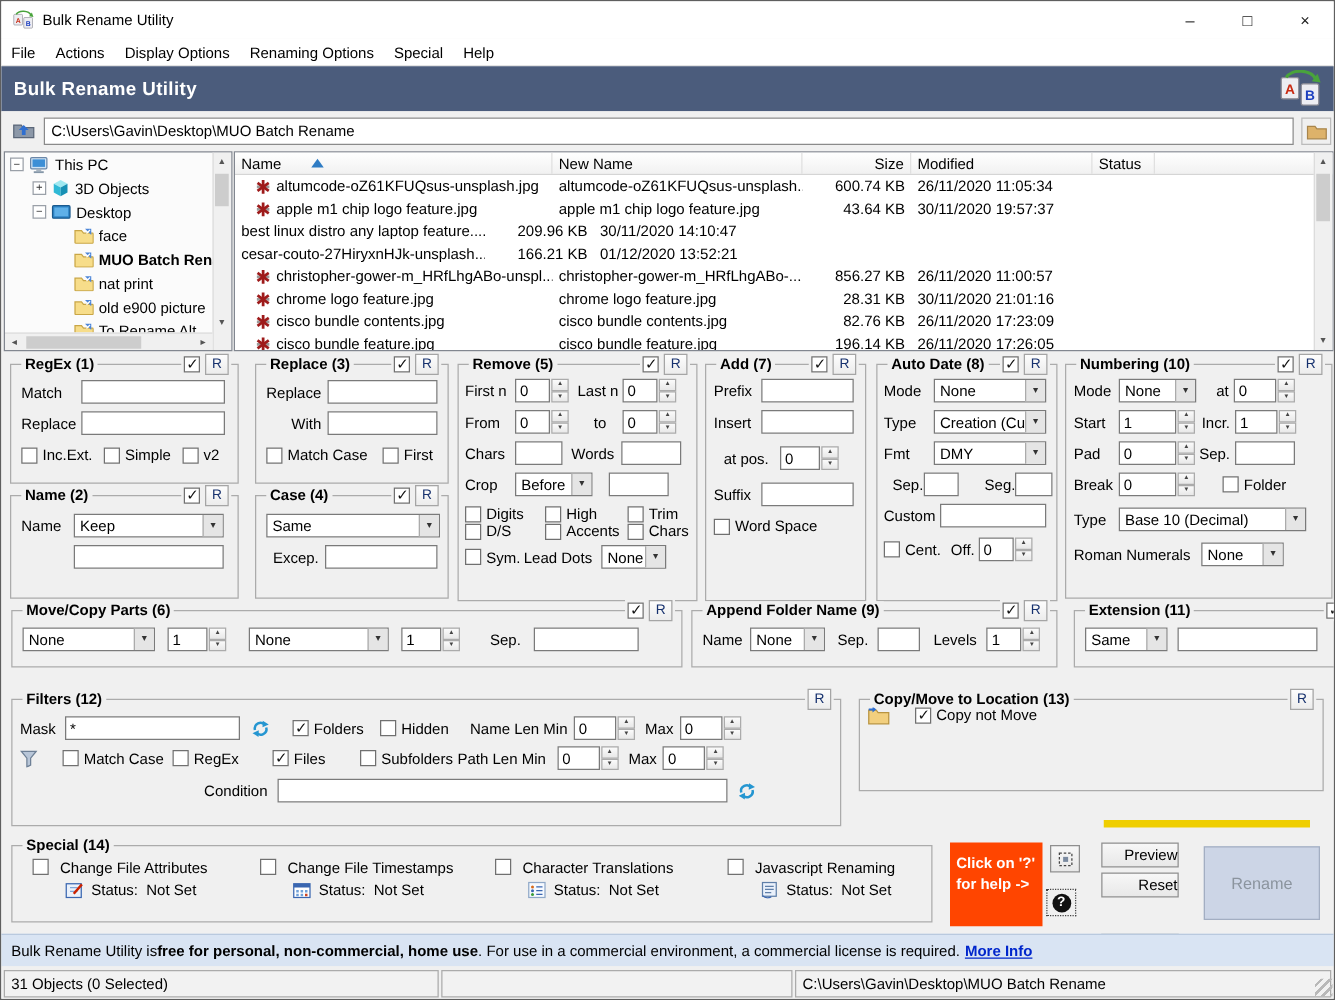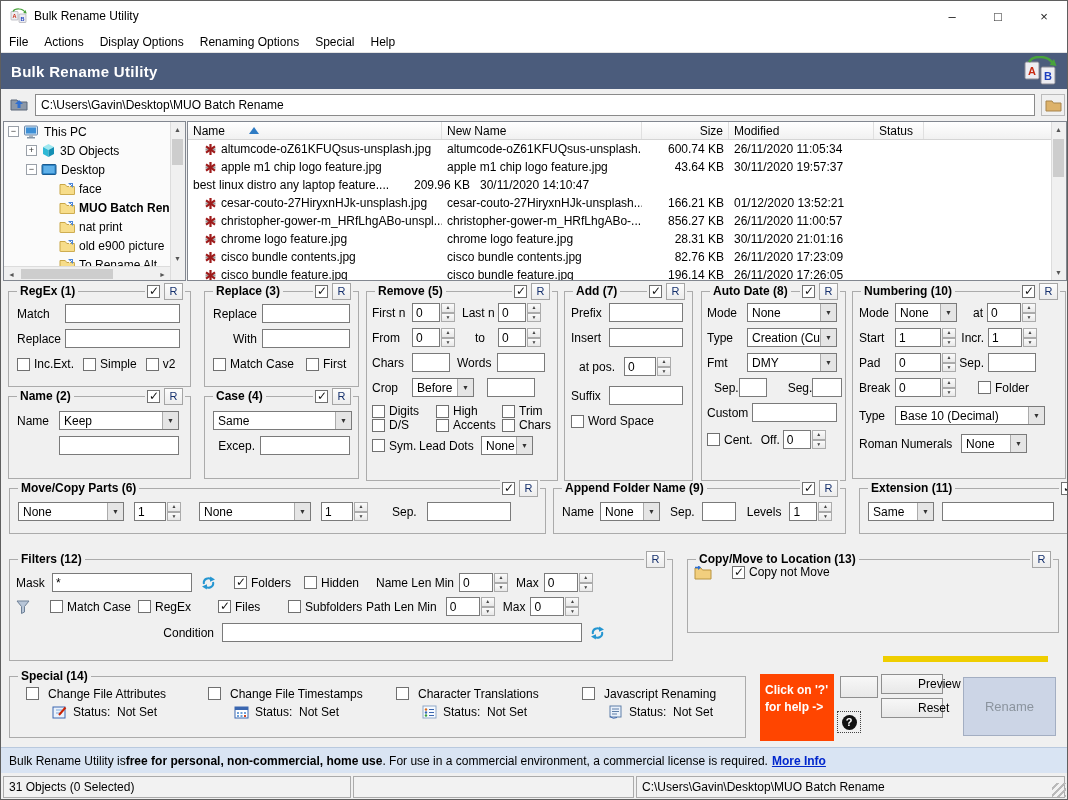--- a/index.html
+++ b/index.html
@@ -66,21 +66,21 @@
   .combo .cv { padding:0 4px; flex:1; font-size:12px; white-space:nowrap; overflow:hidden; }
   .combo .ca { width:16px; align-self:stretch; background:#E5E5E5; border-left:1px solid #ABABAB; display:flex; align-items:center; justify-content:center; font-size:7px; color:#333; flex:none; }
   .spin { width:14px; height:19px; display:inline-flex; flex-direction:column; margin-left:1px; flex:none; }
   .spin i { flex:1; background:linear-gradient(#FBFBFB,#E8E8E8); border:1px solid #ABABAB; font-size:5px; line-height:7px; text-align:center; color:#444; font-style:normal; }
   .prow { display:flex; align-items:center; padding:0 8px; margin-top:6px; }
   .lbl { font-size:12px; white-space:nowrap; }
   .ckrow { display:inline-flex; align-items:center; gap:4px; }
 
   
   .orange { position:absolute; background:#FF4500; color:#fff; font-weight:bold; font-size:12px; padding:8px 5px; line-height:17px; }
-  .abtn { position:absolute; background:linear-gradient(#F7F7F7,#E8E8E8); border:1px solid #8F8F8F; font-size:12px; text-align:left; line-height:18px;padding-left:36px; }
+  .abtn { position:absolute; background:linear-gradient(#F7F7F7,#E8E8E8); border:1px solid #8F8F8F; font-size:12px; text-align:right; line-height:18px; }
   .renamebtn { position:absolute; background:#CCD5E6; border:1px solid #A3AEC2; color:#8B949E; font-size:13px; display:flex; align-items:center; justify-content:center; }
   .yellowbar { position:absolute; background:#EFCE00; }
   .helpbtn { position:absolute; width:24px; height:22px; border:1px dotted #444; background:#F0F0F0; display:flex; align-items:center; justify-content:center; }
   .helpbtn .qc { width:15px; height:15px; border-radius:50%; background:#111; color:#fff; font-size:11px; font-weight:bold; text-align:center; line-height:15px; }
 
   
   .spitem { position:absolute; top:10px; }
   .spitem .t { display:flex; align-items:flex-start; gap:9px; }
   .spitem .sub { display:flex; align-items:center; gap:6px; margin:4px 0 0 26px; }
 
@@ -312,31 +312,20 @@
             <span class="fc c4">30/11/2020 19:57:37</span>
             <span class="fc c5"></span>
           </div>
           <div class="frow">
             <span class="fc c2">best linux distro any laptop feature....</span>
             <span class="fc c3">209.96 KB</span>
             <span class="fc c4">30/11/2020 14:10:47</span>
             <span class="fc c5"></span>
           </div>
           <div class="frow">
-            <span class="fc c1">
-              <span style="display:flex">
-                <svg width="13" height="13" viewBox="0 0 13 13">
-                  <line x1="1.5" y1="6.5" x2="11.5" y2="6.5" stroke="#9a9a9a" stroke-width="2.2"></line>
-                  <line x1="6.5" y1="1" x2="6.5" y2="12" stroke="#9E1B1B" stroke-width="2.2"></line>
-                  <line x1="2" y1="3.3" x2="11" y2="9.7" stroke="#9E1B1B" stroke-width="2.2"></line>
-                  <line x1="11" y1="3.3" x2="2" y2="9.7" stroke="#9E1B1B" stroke-width="2.2"></line>
-                </svg>
-              </span>
-              <span>cesar-couto-27HiryxnHJk-unsplash.jpg</span>
-            </span>
             <span class="fc c2">cesar-couto-27HiryxnHJk-unsplash...</span>
             <span class="fc c3">166.21 KB</span>
             <span class="fc c4">01/12/2020 13:52:21</span>
             <span class="fc c5"></span>
           </div>
           <div class="frow">
             <span class="fc c1">
               <span style="display:flex">
                 <svg width="13" height="13" viewBox="0 0 13 13">
                   <line x1="1.5" y1="6.5" x2="11.5" y2="6.5" stroke="#9a9a9a" stroke-width="2.2"></line>

